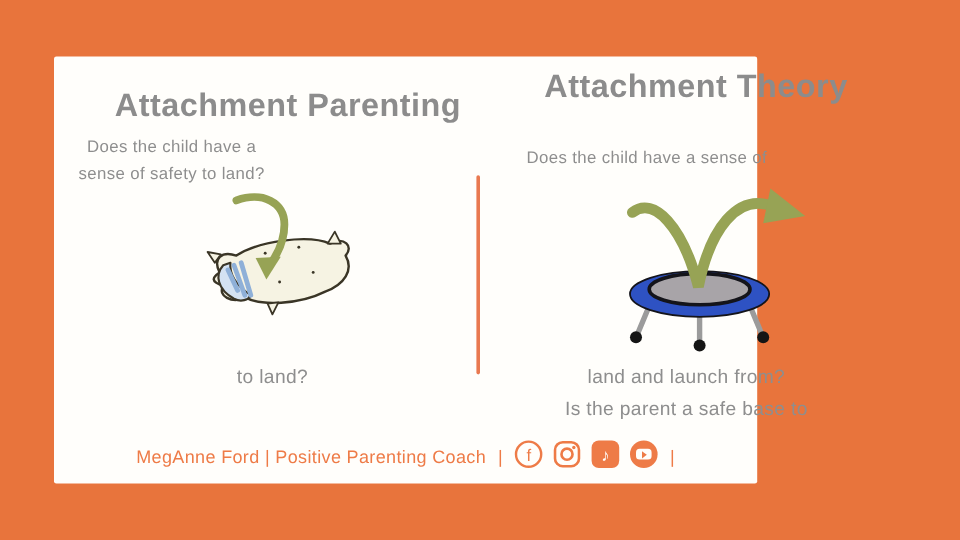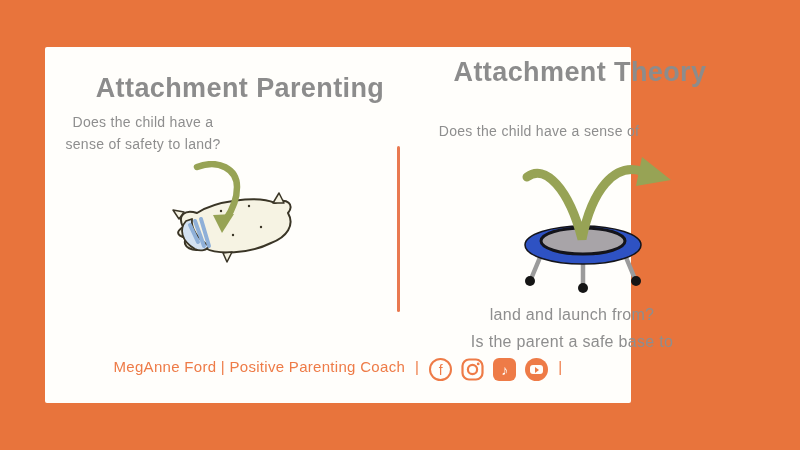--- a/index.html
+++ b/index.html
@@ -57,21 +57,21 @@
   }
   .illus{position:absolute;}
   .illus.pillow{left:118px;top:114px;width:140px;height:110px;}
   .illus.trampoline{left:458px;top:108px;width:195px;height:140px;}
   .footer{
     position:absolute;
     left:0;right:0;top:311px;
     height:32px;
     display:flex;
     justify-content:center;
-    align-items:flex-start;
+    align-items:flex-end;
     gap:10px;
     color:#EE7B47;
     font-size:15px;
     letter-spacing:.3px;
   }
   .footer .sep{font-weight:400;}
   .icons{display:flex;align-items:center;gap:9px;}
   .s-icon{
     width:23px;height:23px;
     display:flex;align-items:center;justify-content:center;
@@ -151,20 +151,21 @@
 
     <ellipse cx="80" cy="86" rx="42" ry="13" fill="#A8A4A8" stroke="#14141A" stroke-width="3"></ellipse>
 
     <path d="M24,22 C42,8 66,34 79,84 C89,34 112,8 138,16" fill="none" stroke="#97A355" stroke-width="9" stroke-linecap="round"></path>
     <polygon points="139,2 168,25 133,31" fill="#97A355"></polygon>
   </svg>
 
   <div class="divider"></div>
 
   <div class="q-bottom left">
+    <span>to land?</span>
   </div>
 
   <div class="q-bottom right">
     <span>land and launch from?</span>
     <span>Is the parent a safe base to</span>
   </div>
 
   <div class="footer">
     <span>MegAnne Ford | Positive Parenting Coach</span>
     <span class="sep">|</span>

